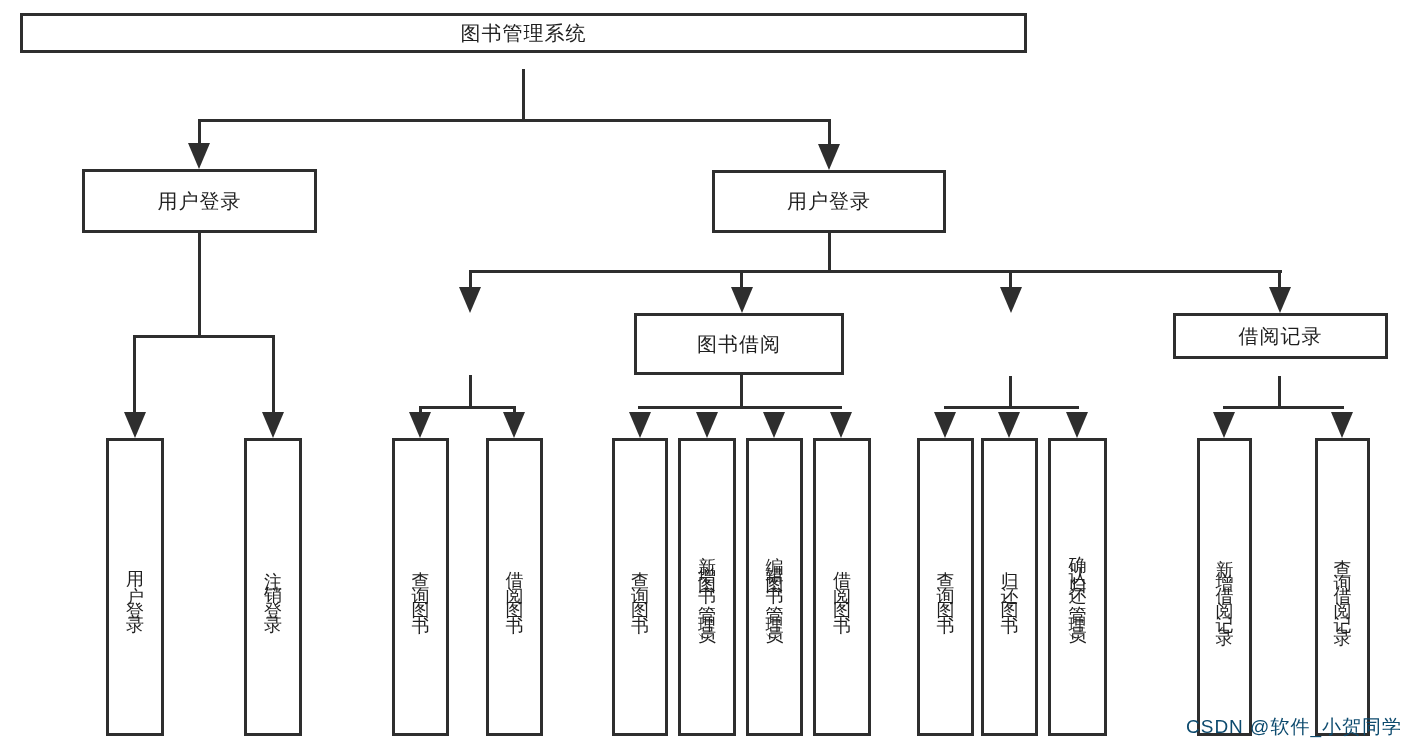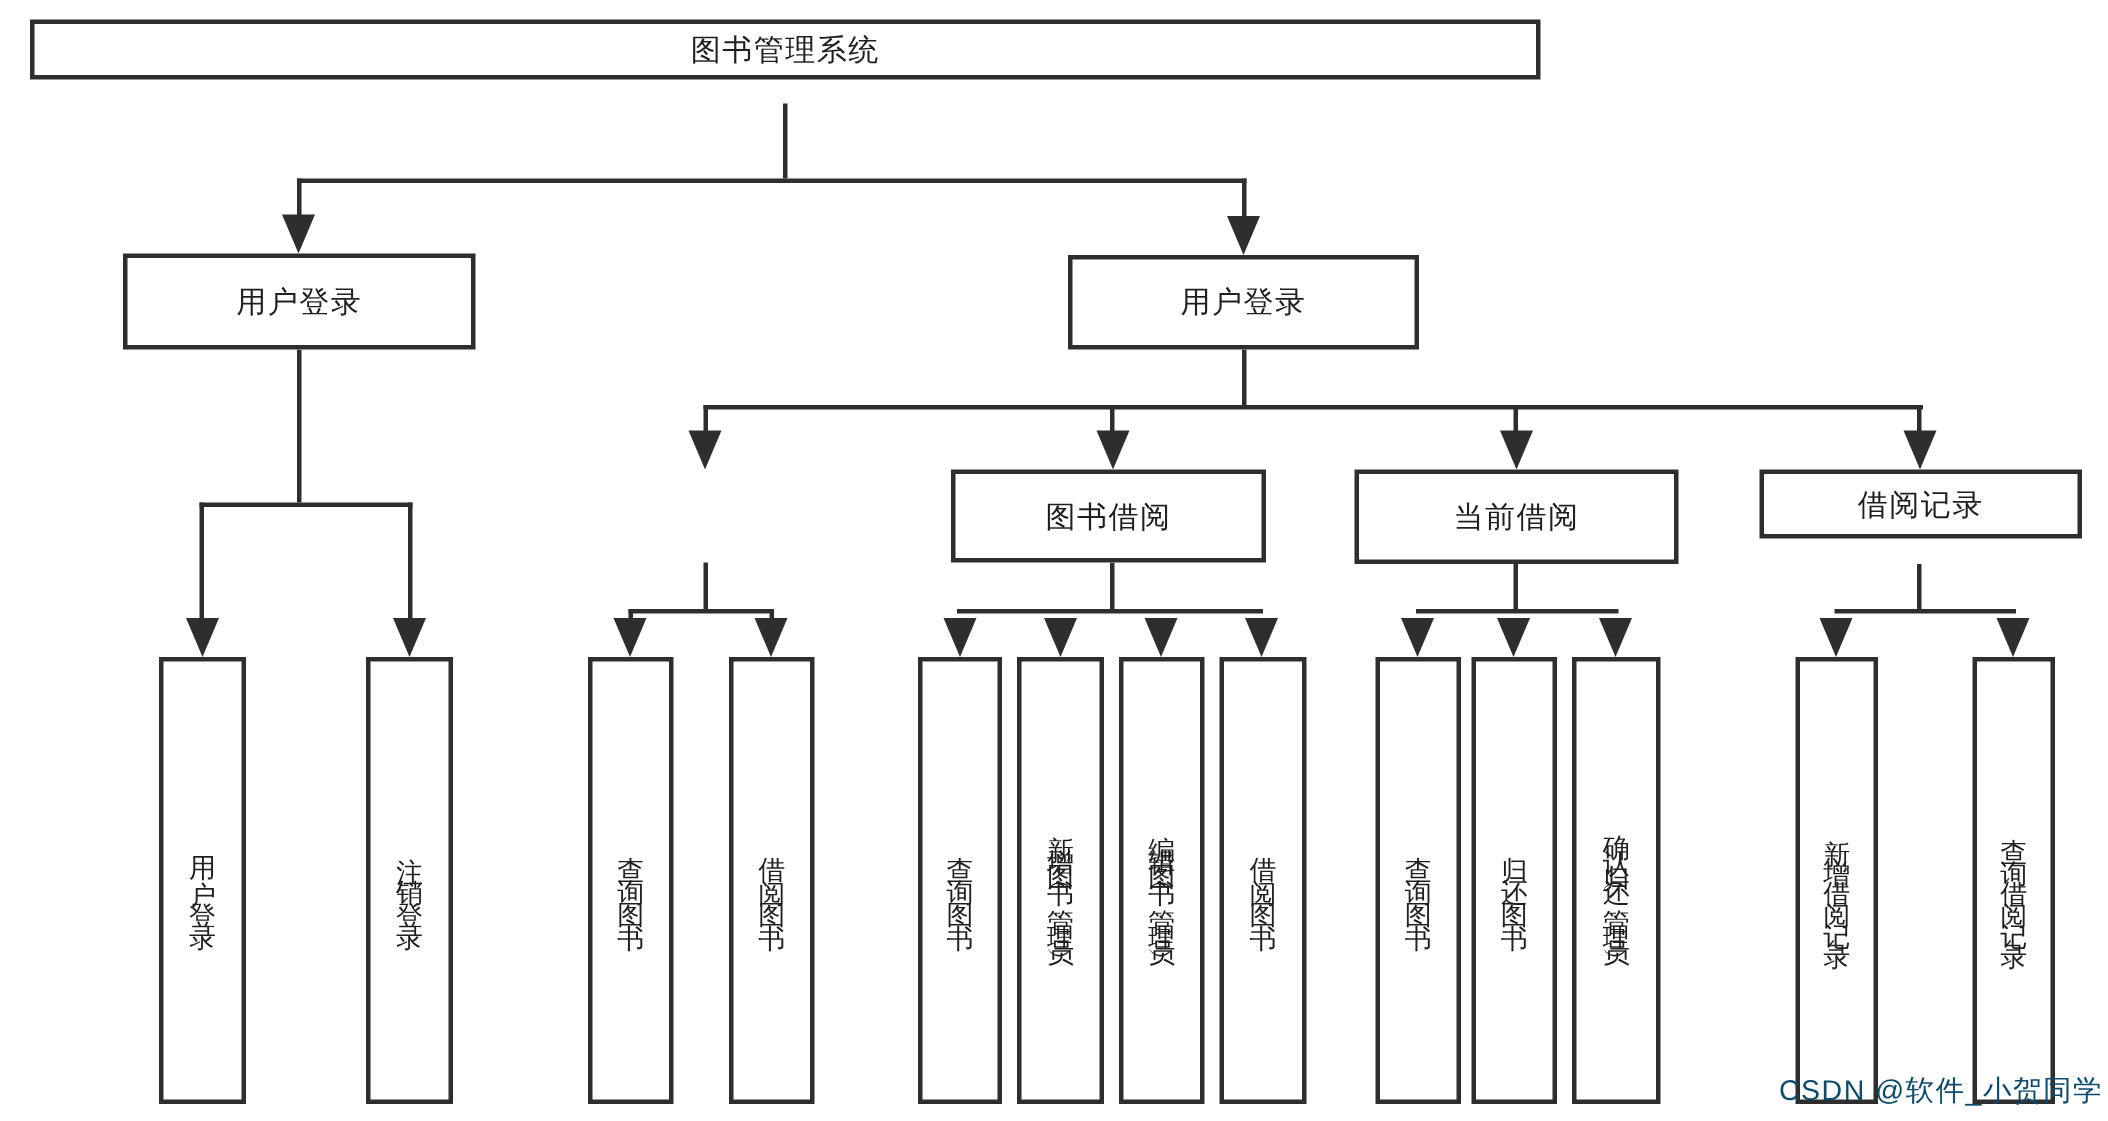--- a/index.html
+++ b/index.html
@@ -59,21 +59,20 @@
   <div class="vl" style="left:469px;top:270px;height:19px"></div>
   <div class="arr" style="left:459px;top:287px"></div>
   <div class="vl" style="left:740px;top:270px;height:19px"></div>
   <div class="arr" style="left:731px;top:287px"></div>
   <div class="vl" style="left:1009px;top:270px;height:19px"></div>
   <div class="arr" style="left:1000px;top:287px"></div>
   <div class="vl" style="left:1278px;top:270px;height:19px"></div>
   <div class="arr" style="left:1269px;top:287px"></div>
 
   <div class="box" style="left:634px;top:313px;width:210px;height:62px">图书借阅</div>
-  <div class="box" style="left:903px;top:313px;width:216px;height:63px">当前借阅</div>
   <div class="box" style="left:1173px;top:313px;width:215px;height:46px">借阅记录</div>
 
   <div class="vl" style="left:469px;top:375px;height:31px"></div>
   <div class="hl" style="left:419px;top:406px;width:97px"></div>
   <div class="vl" style="left:419px;top:406px;height:9px"></div>
   <div class="arr" style="left:409px;top:412px"></div>
   <div class="vl" style="left:513px;top:406px;height:9px"></div>
   <div class="arr" style="left:503px;top:412px"></div>
 
   <div class="vl" style="left:740px;top:375px;height:31px"></div>

